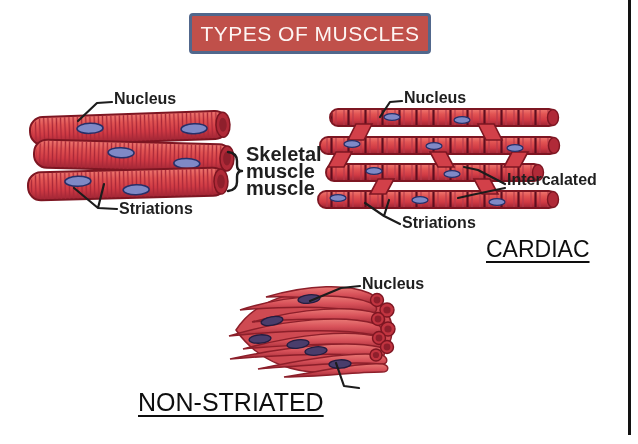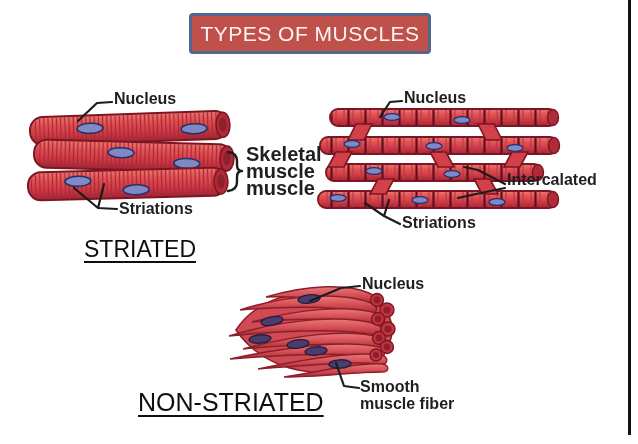--- a/index.html
+++ b/index.html
@@ -167,22 +167,18 @@
     <div>muscle</div>
   </div>
 
   <div class="ann" style="left:404px;top:89px;">Nucleus</div>
   <div class="ann" style="left:507px;top:171px;">
     <div>Intercalated</div>
   </div>
   <div class="ann" style="left:402px;top:214px;">Striations</div>
 
   <div class="ann" style="left:362px;top:275px;">Nucleus</div>
-  <div class="ann" style="left:360px;top:378px;">
-    <div>Smooth</div>
-    <div>muscle fiber</div>
-  </div>
 
-  <div class="cat" style="left:84px;top:236px;">STRIATED</div>
+  <div class="cat" style="left:486px;top:236px;">CARDIAC</div>
   <div class="cat big" style="left:138px;top:388px;">NON-STRIATED</div>
 
   <div class="right-line"></div>
 </div>
 
 </body></html>

